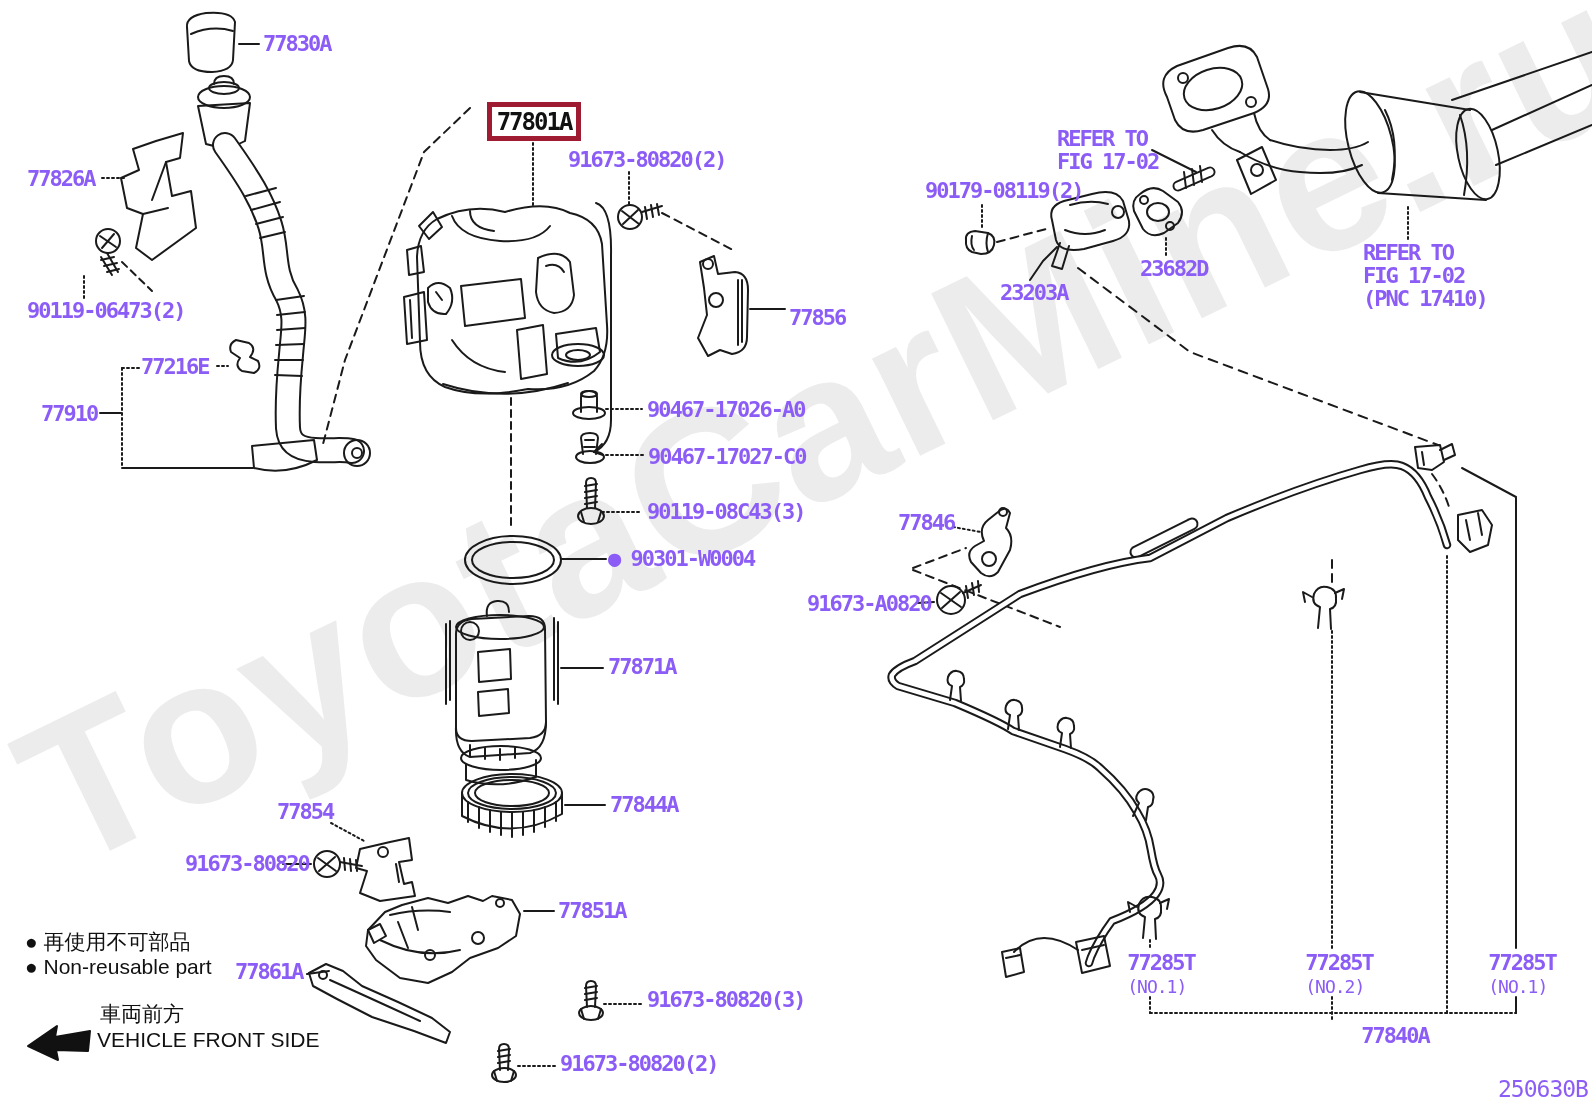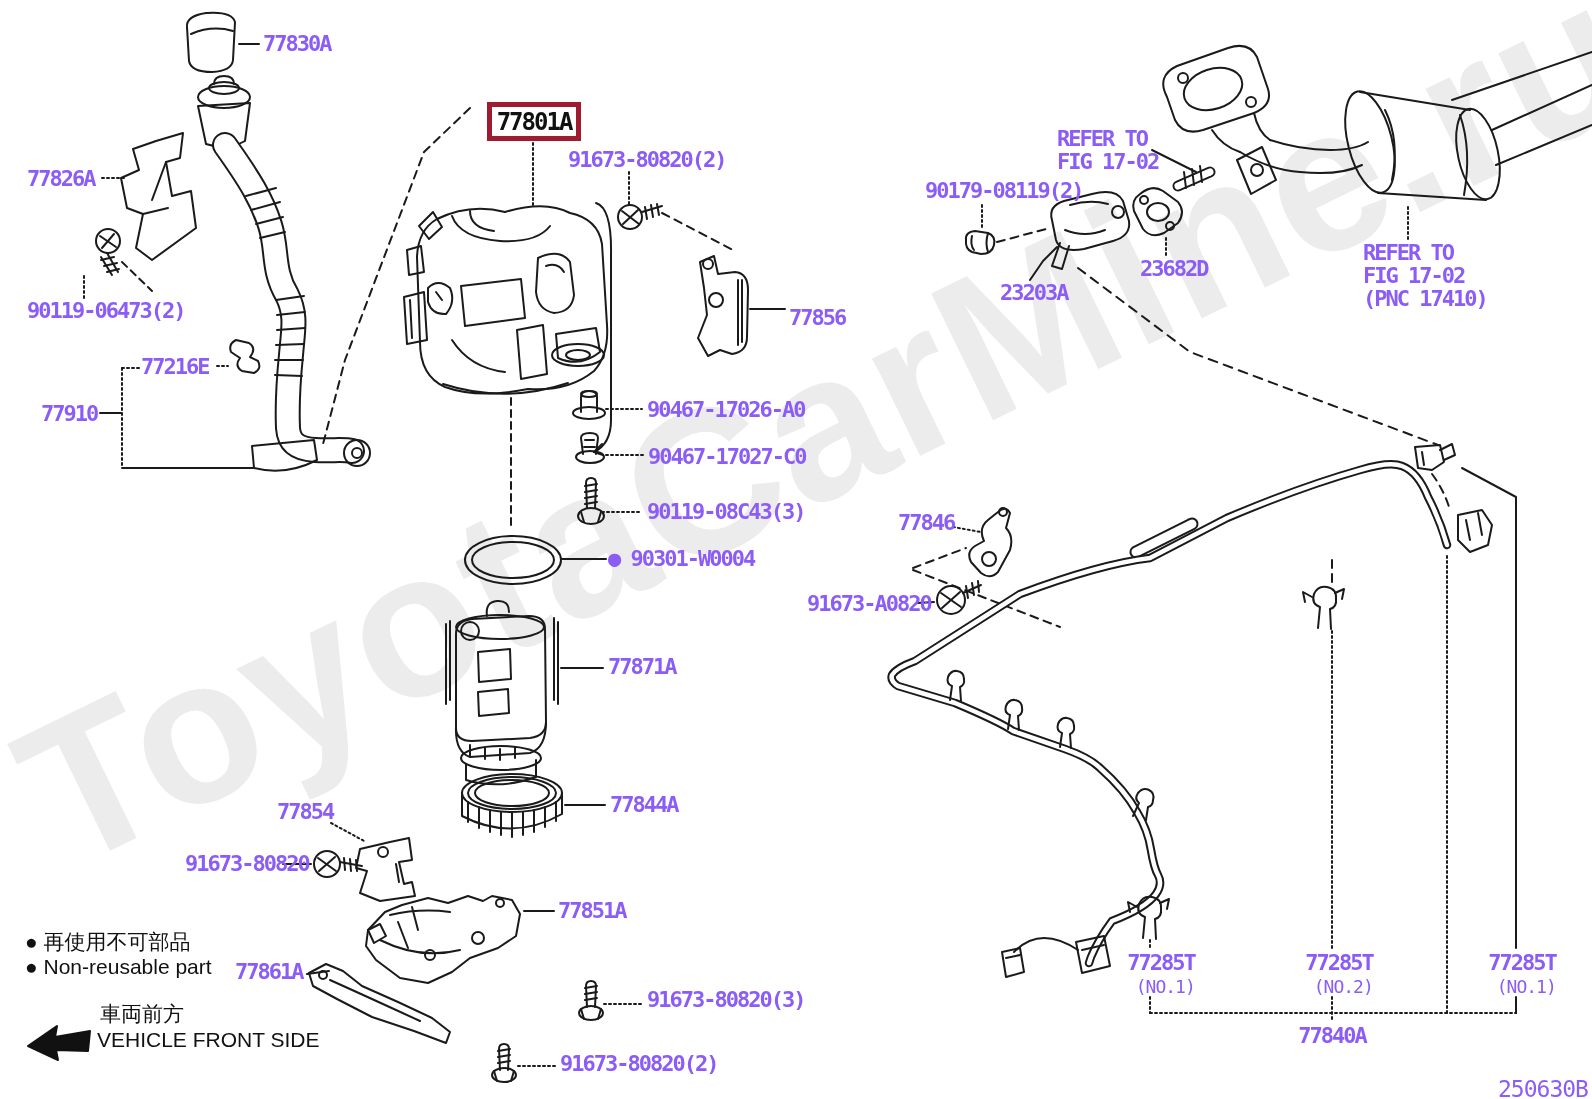--- a/index.html
+++ b/index.html
@@ -5,21 +5,21 @@
   html,body{margin:0;padding:0;background:#fff;}
   #stage{position:relative;width:1592px;height:1099px;background:#ffffff;overflow:hidden;
          font-family:"DejaVu Sans Mono", monospace;}
   #watermark{position:absolute;left:36px;top:690px;font-family:"Liberation Sans",sans-serif;
              font-weight:bold;font-size:205px;letter-spacing:2px;color:#ececec;white-space:nowrap;
              transform:rotate(-26deg);transform-origin:left center;user-select:none;}
   #art{position:absolute;left:0;top:0;}
   .pn{position:absolute;font-family:"DejaVu Sans Mono",monospace;font-weight:bold;font-size:22px;
       letter-spacing:-2px;color:#8b5cf6;white-space:nowrap;line-height:23px;}
   .pn.small{font-size:18px;font-weight:normal;letter-spacing:-1px;margin-top:28px;}
-  .pn.c{transform:translateX(-50%);text-align:right;}
+  .pn.c{transform:translateX(-50%);text-align:left;}
   .pn.code{font-weight:normal;font-size:23px;letter-spacing:-1px;margin-top:14px;}
   .sans{position:absolute;font-family:"Liberation Sans",sans-serif;font-size:21px;color:#111;
         white-space:nowrap;}
   #redbox{position:absolute;left:487px;top:102px;width:84px;height:29px;border:5px solid #9e1b32;
           background:#fff;display:flex;align-items:center;justify-content:center;
           font-size:24px;font-weight:bold;letter-spacing:-2px;color:#111;
           font-family:"DejaVu Sans Mono",monospace;}
   svg *{vector-effect:non-scaling-stroke;}
 </style>
 </head>
@@ -409,21 +409,21 @@
     <span class="pn small" style="position:static">(NO.1)</span>
   </div>
   <div class="pn c" style="left:1339px;top:951px">
     <span>77285T</span><br>
     <span class="pn small" style="position:static">(NO.2)</span>
   </div>
   <div class="pn c" style="left:1522px;top:951px">
     <span>77285T</span><br>
     <span class="pn small" style="position:static">(NO.1)</span>
   </div>
-  <div class="pn c" style="left:1332px;top:1024px">77840A</div>
+  <div class="pn c" style="left:1395px;top:1024px">77840A</div>
 
   <div class="pn code" style="left:1498px;top:1064px">250630B</div>
 
   <div class="sans" style="left:25px;top:928px">● 再使用不可部品</div>
   <div class="sans" style="left:25px;top:955px">● Non-reusable part</div>
   <div class="sans" style="left:100px;top:1000px">車両前方</div>
   <div class="sans" style="left:97px;top:1028px">VEHICLE FRONT SIDE</div>
 
 </div>
 

